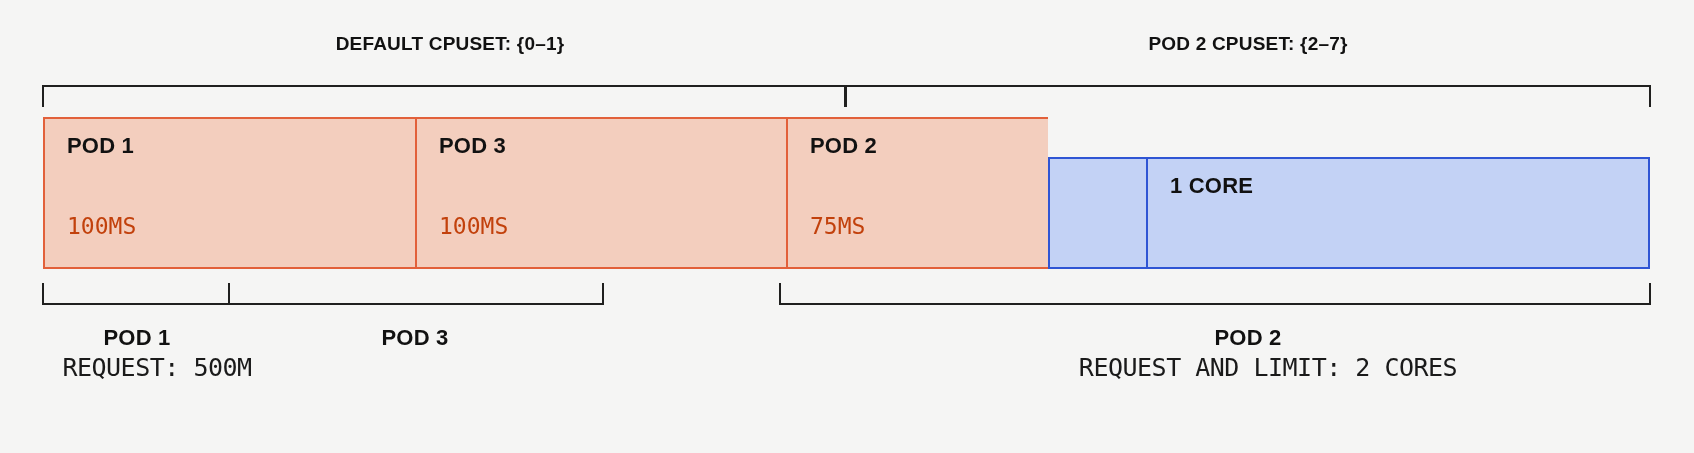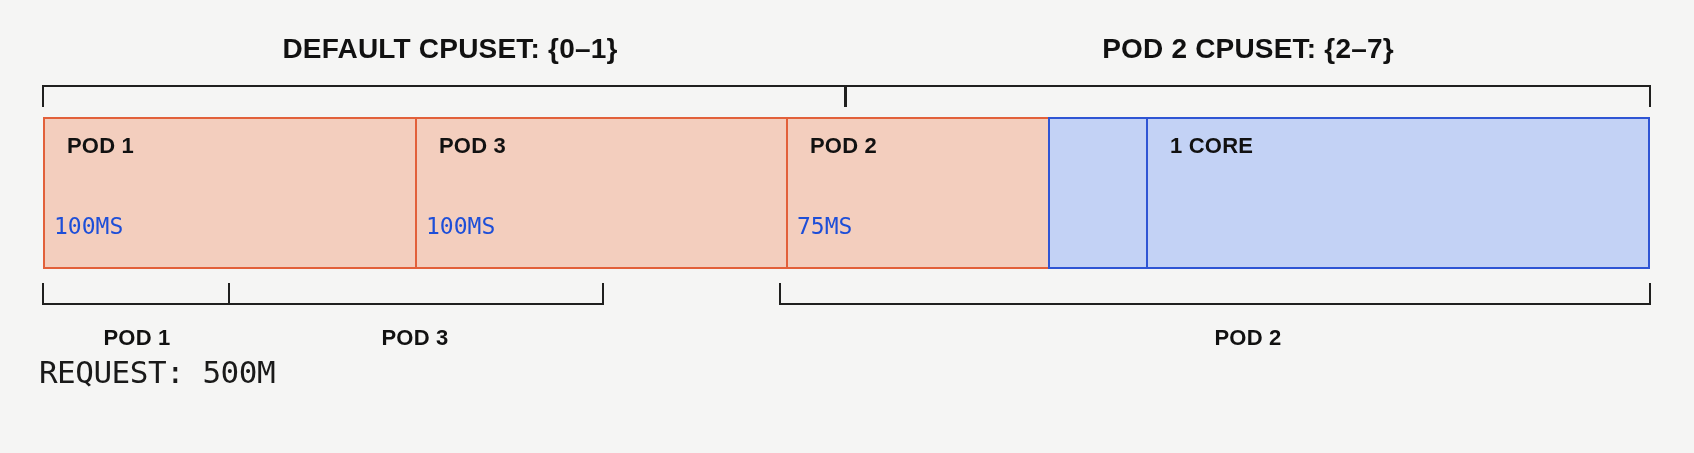--- a/index.html
+++ b/index.html
@@ -8,21 +8,21 @@
     background:#F5F5F4;
     font-family:"Liberation Sans", sans-serif;
     overflow:hidden;
   }
   #stage{position:relative;width:1694px;height:453px;}
 
   
   .cpuset-label{
     position:absolute;
     font-weight:bold;
-    font-size:28px;
+    font-size:19px;
     letter-spacing:.2px;
     color:#111111;
     text-align:right;
     white-space:nowrap;
     transform:translateX(-50%);
   }
   #cpuset-left{left:450px;top:33px;}
   #cpuset-right{left:1248px;top:33px;}
 
   
@@ -53,36 +53,37 @@
   }
   .seg.salmon{
     background:#F3CEBE;
     border:2px solid #E2603A;
     border-right-width:0;
   }
   .seg.blue{
     background:#C3D2F5;
     border:2px solid #2F55D4;
     border-right-width:0;
+    margin-top:40px;
   }
   .seg.last{border-right-width:2px;}
   .seg-title{
     font-weight:bold;
     font-size:22px;
     color:#111111;
     letter-spacing:.2px;
     line-height:1;
     white-space:nowrap;
   }
   .seg-value{
     position:absolute;
-    left:9px;top:94px;
+    left:22px;top:94px;
     font-family:"DejaVu Sans Mono", monospace;
     font-size:23px;
-    color:#1d4ed8;
+    color:#c2410c;
     letter-spacing:0px;
     white-space:nowrap;
   }
 
   
   #seg-pod1{width:372px;}
   #seg-pod3{width:371px;}
   #seg-pod2{width:262px;}
   #seg-spare{width:98px;}
   #seg-core{width:504px;}
@@ -116,21 +117,21 @@
   }
   .cap-title{
     font-weight:bold;
     font-size:22px;
     color:#111111;
     letter-spacing:.2px;
     line-height:1.25;
   }
   .cap-sub{
     font-family:"DejaVu Sans Mono", monospace;
-    font-size:31px;
+    font-size:25px;
     color:#1A1A1A;
     line-height:1.3;
     letter-spacing:-0.5px;
     margin-left:40px;
   }
   #cap-pod1{left:137px;top:324px;}
   #cap-pod3{left:415px;top:324px;}
   #cap-pod2{left:1248px;top:324px;}
 </style>
 </head>
@@ -179,15 +180,16 @@
     <div class="cap-title">POD 1</div>
     <div class="cap-sub">REQUEST: 500M</div>
   </div>
 
   <div class="cap" id="cap-pod3">
     <div class="cap-title">POD 3</div>
   </div>
 
   <div class="cap" id="cap-pod2">
     <div class="cap-title">POD 2</div>
+    <div class="cap-sub">REQUEST AND LIMIT: 2 CORES</div>
   </div>
 
 </div>
 
 </body></html>

